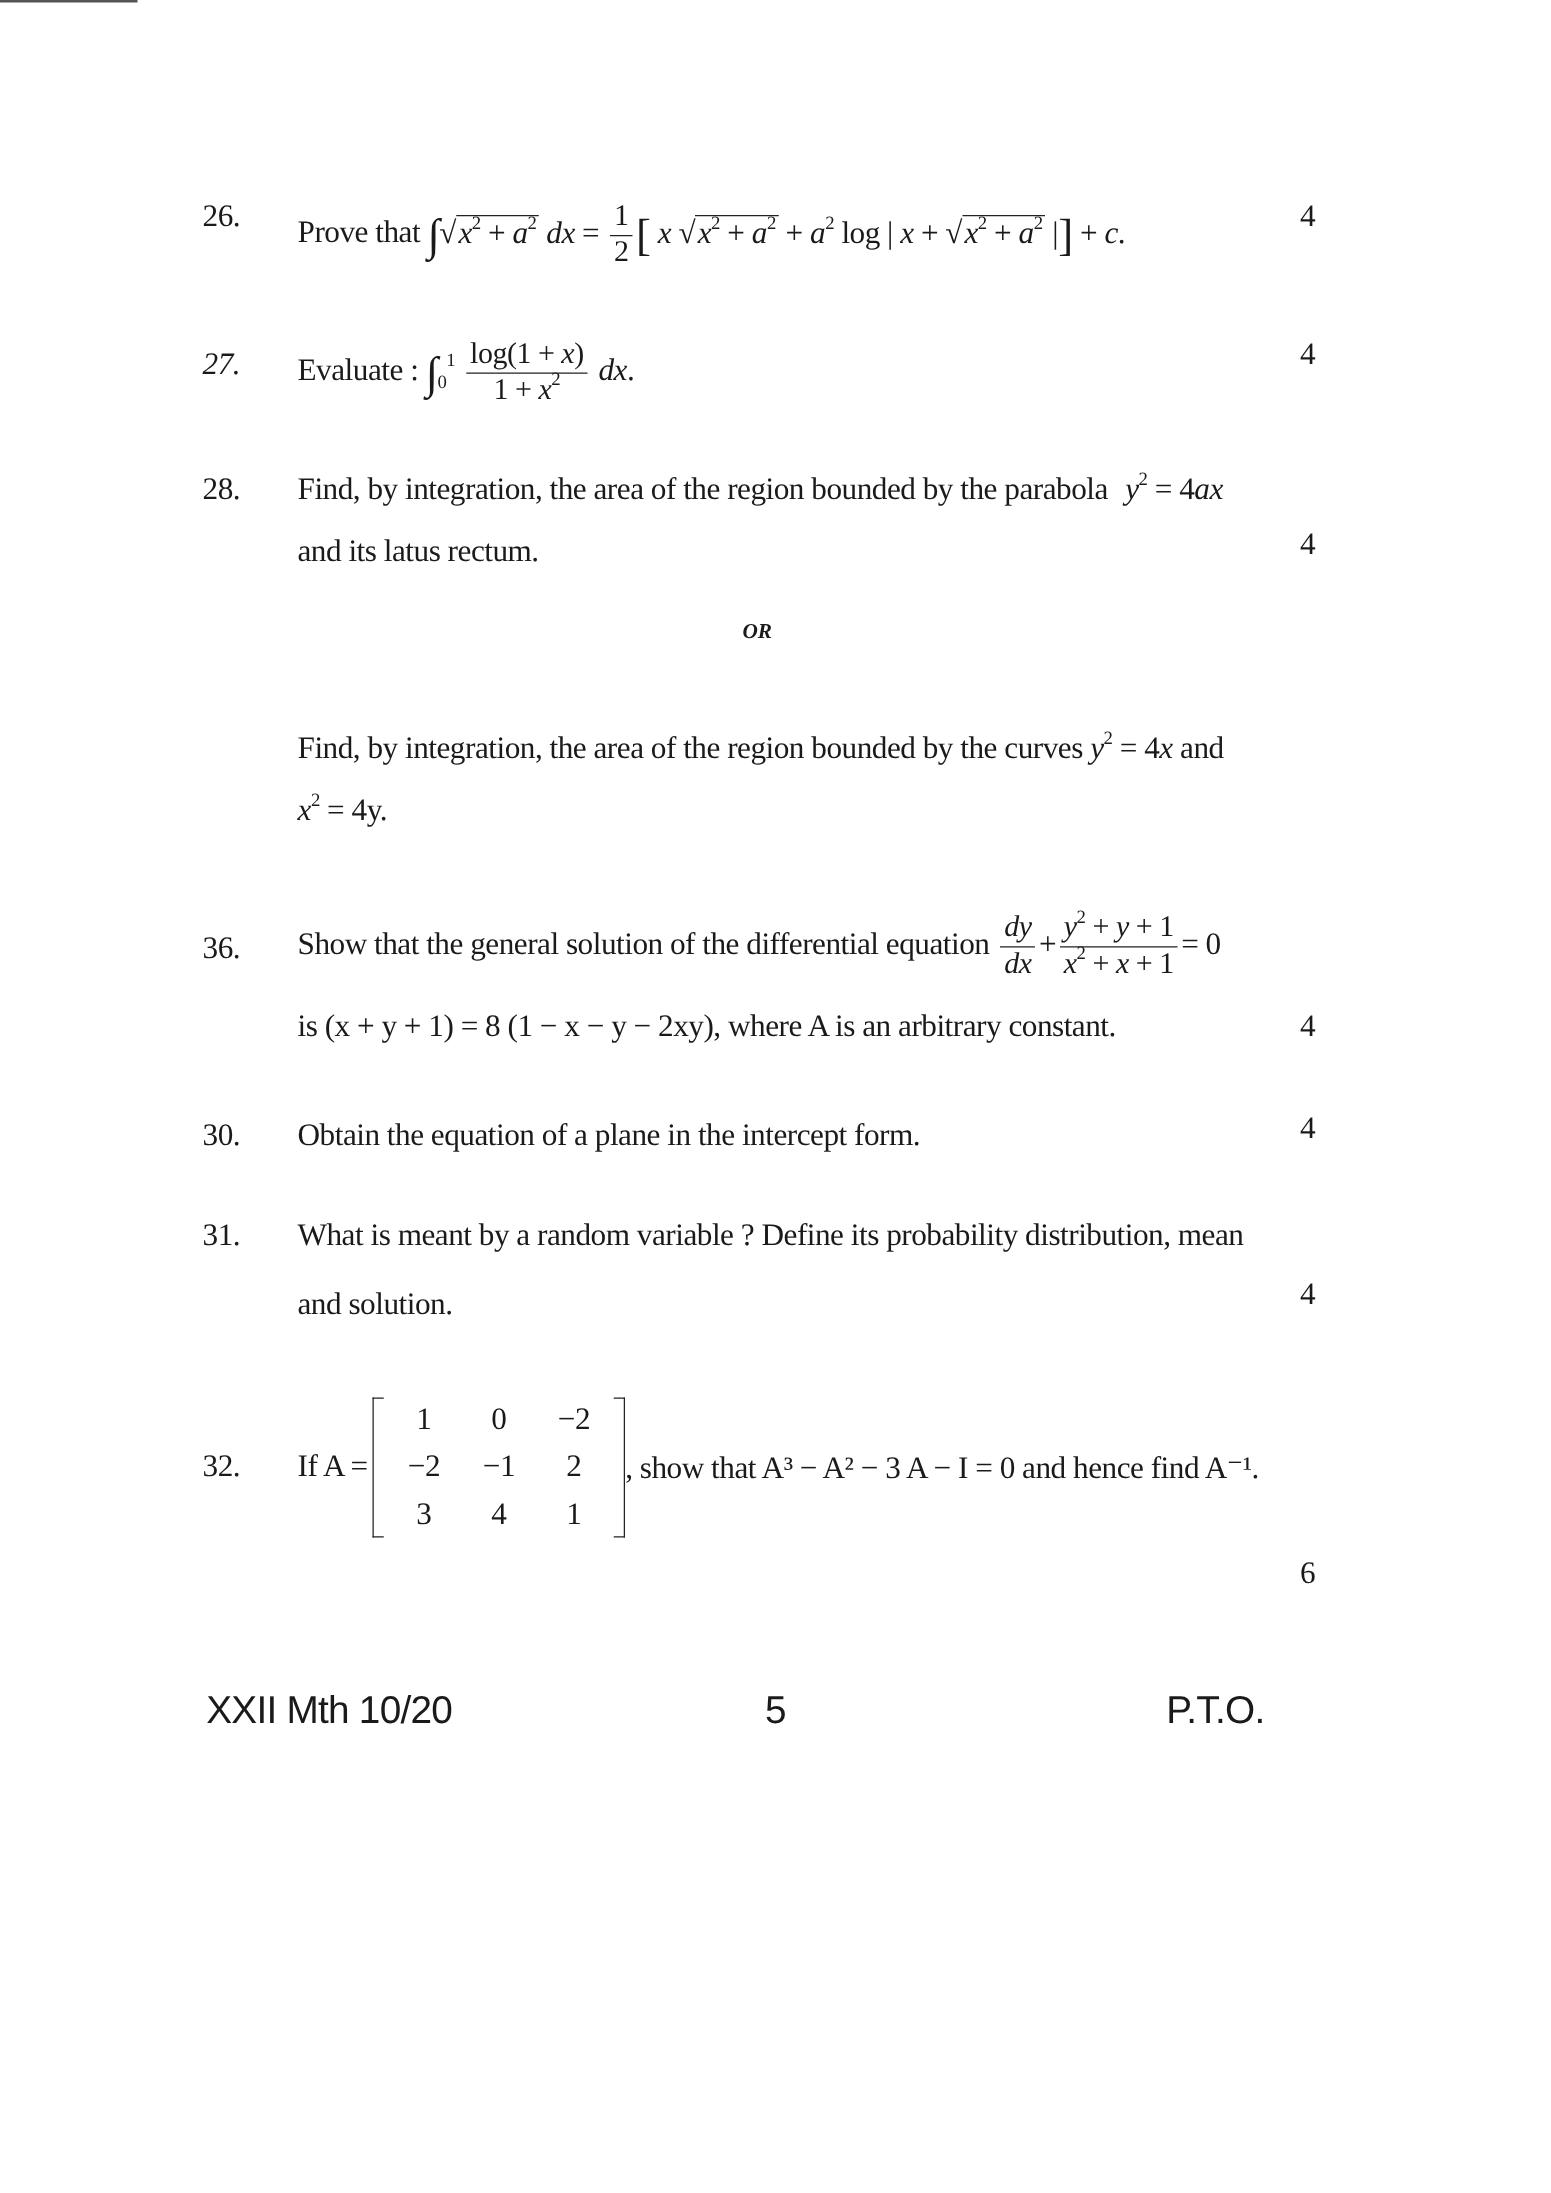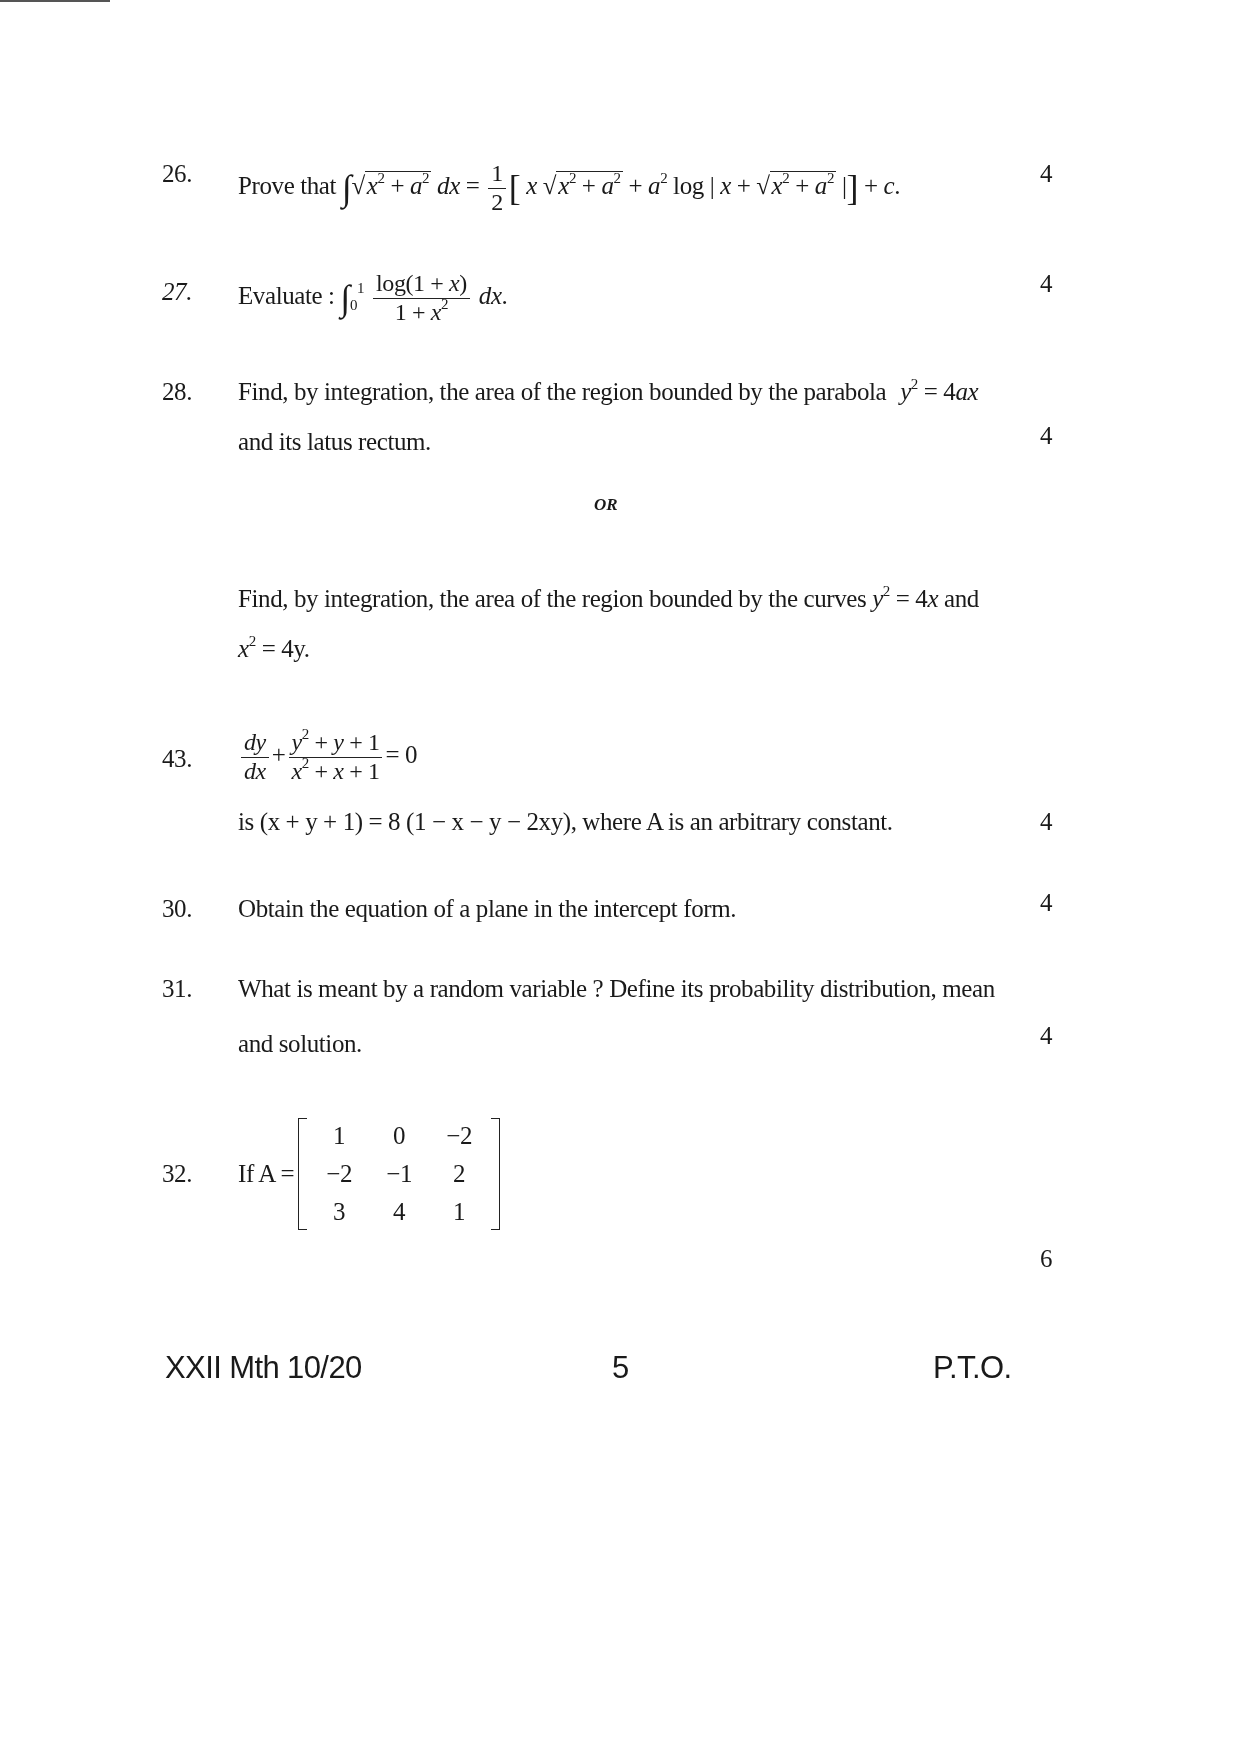--- a/index.html
+++ b/index.html
@@ -80,22 +80,23 @@
     <span>Find, by integration, the area of the region bounded by the curves</span>
     <i class="m">y</i><sup>2</sup> = 4<i class="m">x</i>
     <span>and</span>
   </span>
 </div>
 <div class="q" style="top:635px;">
   <span class="txt"><i class="m">x</i><sup>2</sup> = 4y.</span>
 </div>
 
 <div class="q" style="top:745px;">
-  <span class="num">43.</span>
+  <span class="num">36.</span>
   <span class="txt" style="top:-16px;">
+    <span>Show that the general solution of the differential equation</span>
     <span><span class="frac">
           <span class="top"><i class="m">dy</i></span>
           <span class="bot"><i class="m">dx</i></span>
         </span>+<span class="frac">
           <span class="top"><i class="m">y</i><sup>2</sup> + <i class="m">y</i> + 1</span>
           <span class="bot"><i class="m">x</i><sup>2</sup> + <i class="m">x</i> + 1</span>
         </span>= 0</span>
   </span>
 </div>
 <div class="q" style="top:808px;">
@@ -130,20 +131,21 @@
         <span>−2</span>
         <span>−2</span>
         <span>−1</span>
         <span>2</span>
         <span>3</span>
         <span>4</span>
         <span>1</span>
       </span>
       <span class="brk r"></span>
     </span>
+    <span>, show that  A³ − A² − 3 A − I = 0 and hence find A⁻¹.</span>
   </span>
 </div>
 <div class="q" style="top:1245px;">
   <span class="mark">6</span>
 </div>
 
 <div class="footer" style="left:165px;">XXII Mth 10/20</div>
 <div class="footer" style="left:612px;">5</div>
 <div class="footer" style="left:933px;">P.T.O.</div>
 

